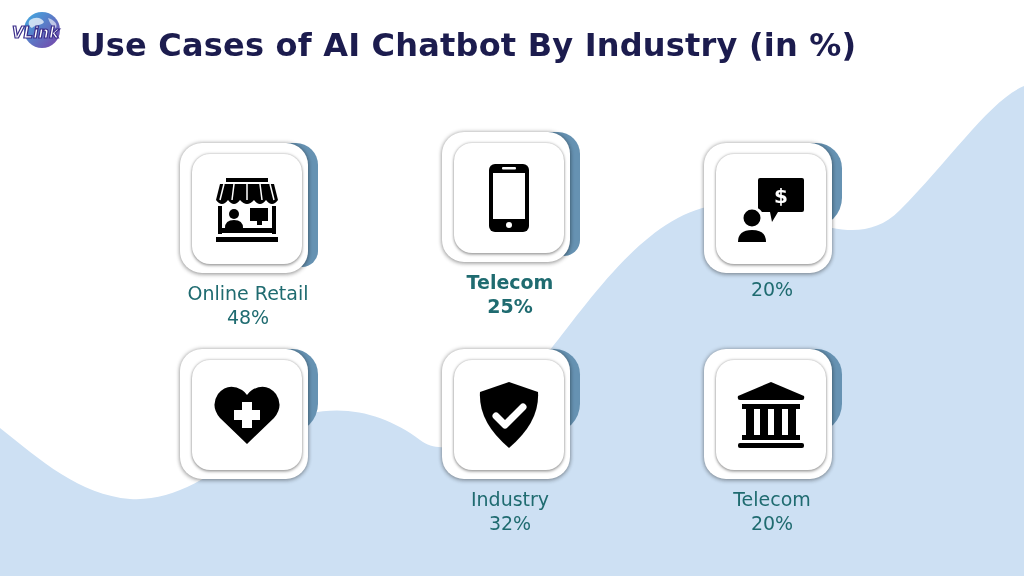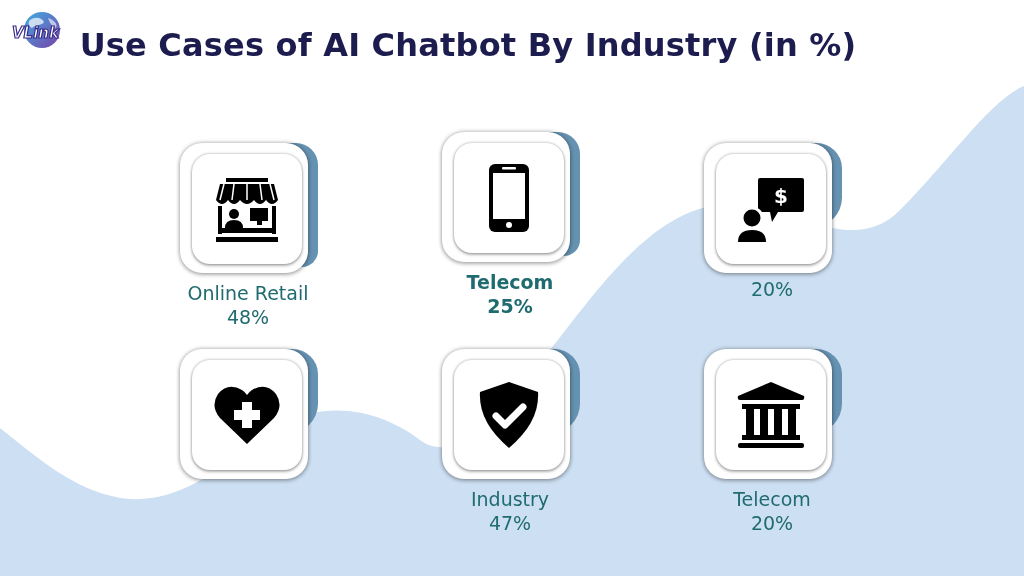--- a/index.html
+++ b/index.html
@@ -146,21 +146,21 @@
     <div class="outer">
       <div class="inner">
         <svg viewBox="0 0 70 70">
           <path d="M35,2 L64,12 Q66,42 35,68 Q4,42 6,12 Z" fill="#000"></path>
           <path d="M22,36 L31,45 L49,27" stroke="#fff" stroke-width="7" fill="none" stroke-linecap="round" stroke-linejoin="round"></path>
         </svg>
       </div>
     </div>
   </div>
   <div class="label">Industry</div>
-  <div class="value">47%</div>
+  <div class="value">32%</div>
 </div>
 
 <div class="item" style="left:672px; top:349px;">
   <div class="card-wrap">
     <div class="accent round"></div>
     <div class="outer">
       <div class="inner">
         <svg viewBox="0 0 70 70">
           <path d="M35,2 L68,16 Q69,20 66,20 L4,20 Q1,20 2,16 Z" fill="#000"></path>
           <rect x="6" y="24" width="58" height="5" fill="#000"></rect>

